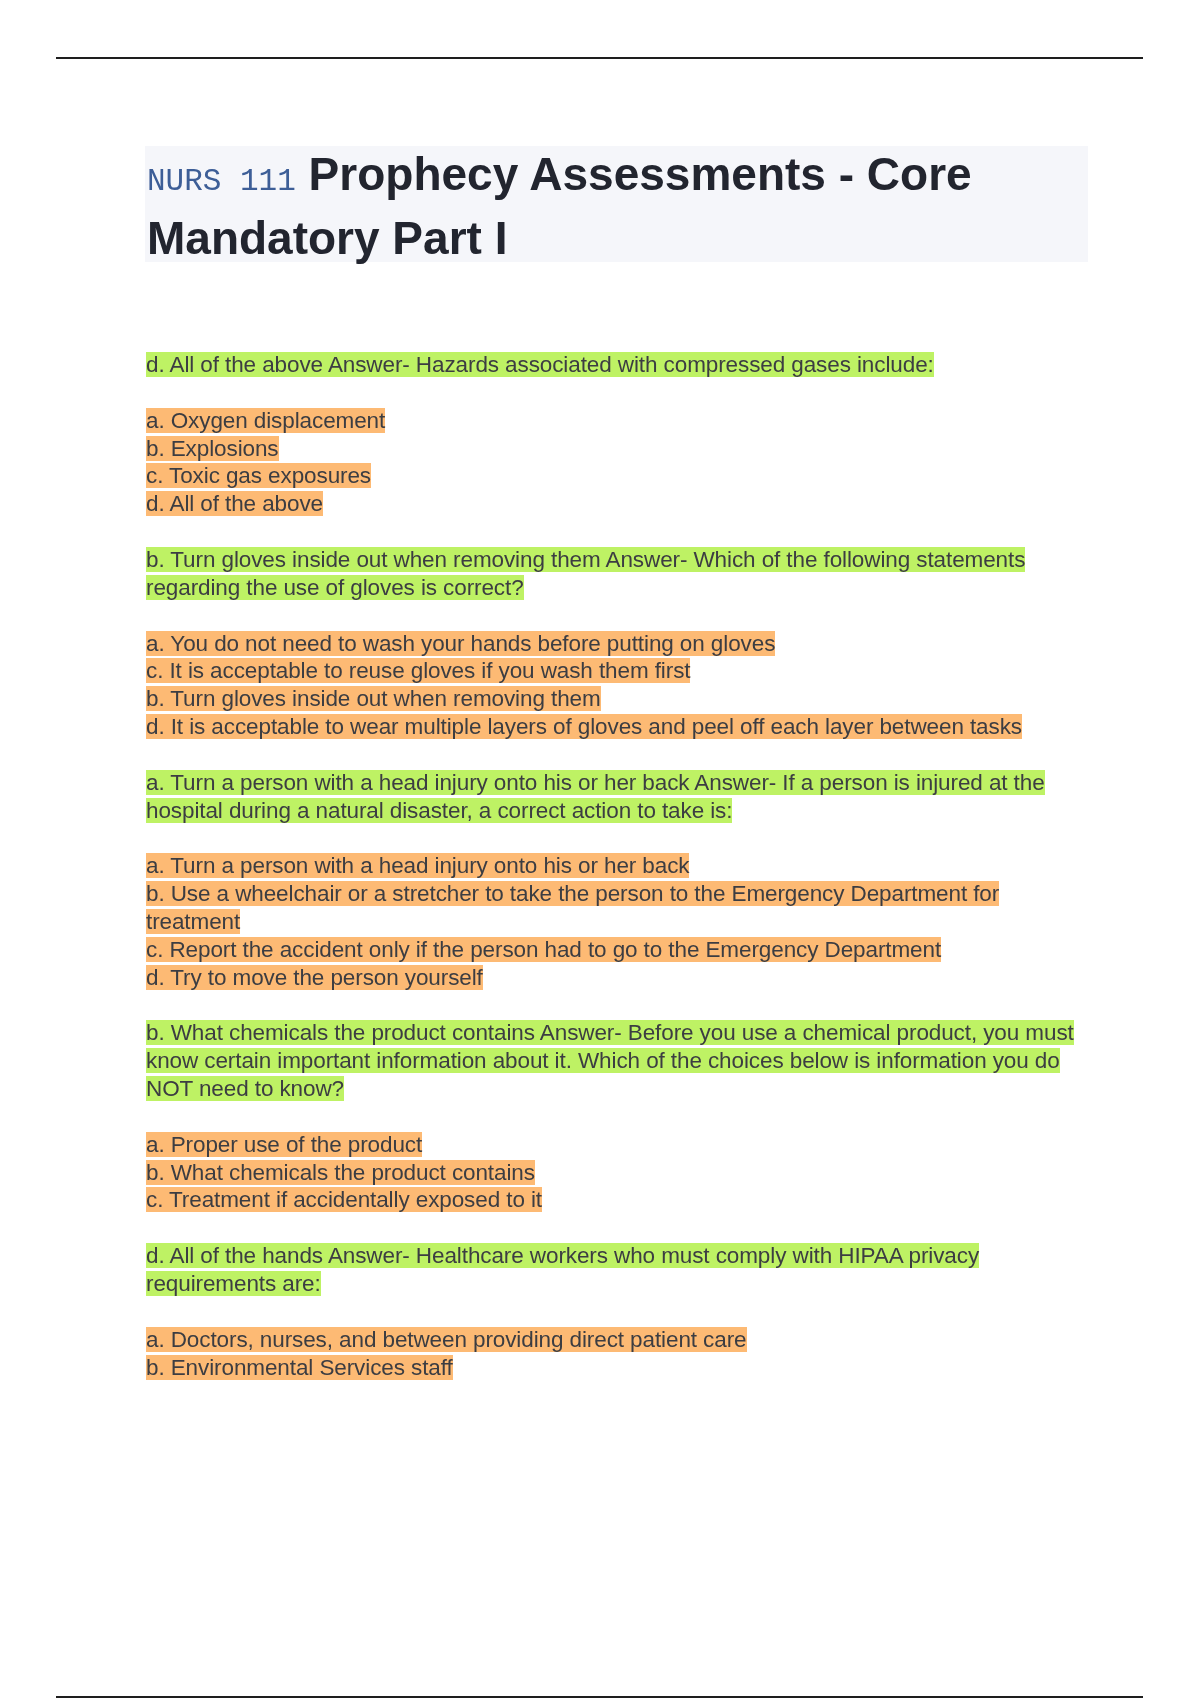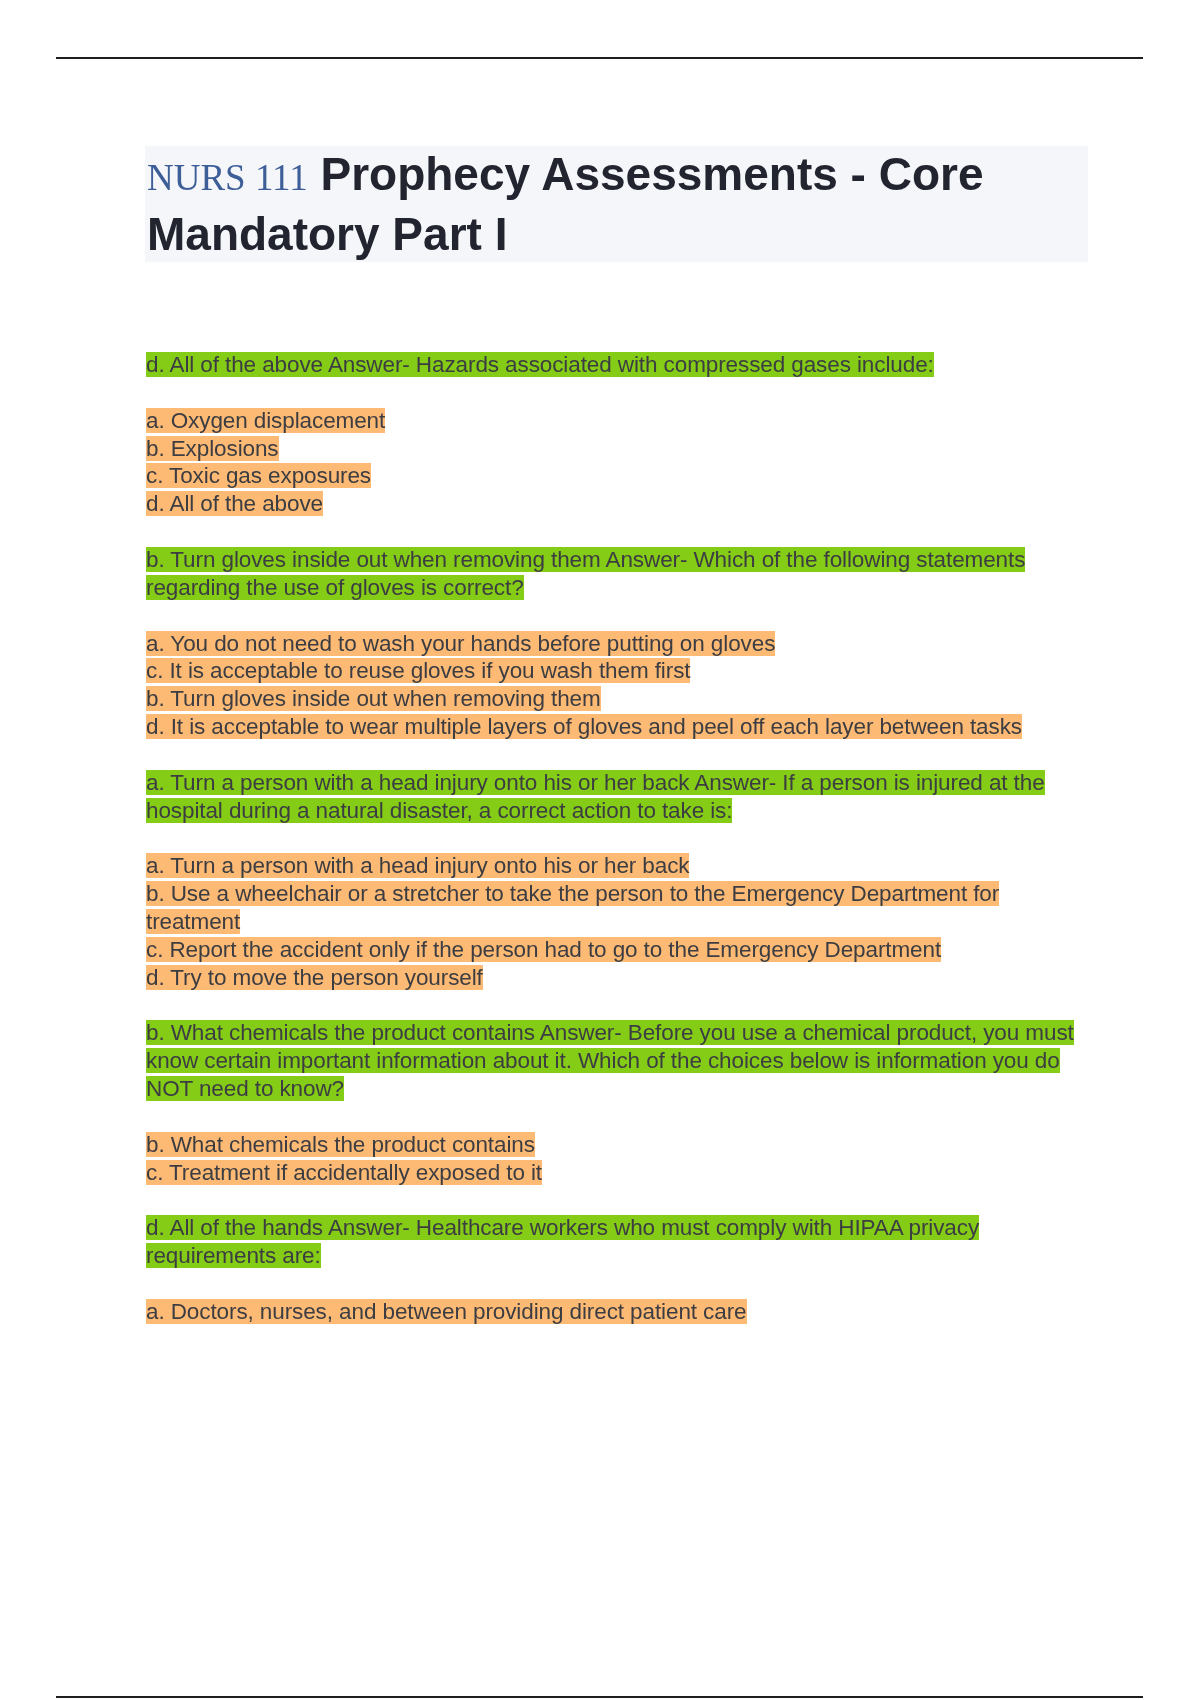--- a/index.html
+++ b/index.html
@@ -38,42 +38,42 @@
       top: 146px;
       width: 940px;
       margin: 0;
       font-size: 46px;
       line-height: 57px;
       font-weight: bold;
       color: #22252f;
       font-family: "Liberation Sans", sans-serif;
     }
     .title .course {
-      font-family: Liberation Serif, serif;
+      font-family: Liberation Mono, monospace;
       font-weight: normal;
       color: #3d5e97;
-      font-size: 37px;
+      font-size: 31px;
     }
 
     .body {
       position: absolute;
       left: 146px;
       top: 351px;
       width: 940px;
       font-size: 22.5px;
       line-height: 27.8px;
       color: #3c3d42;
       letter-spacing: -0.1px;
     }
     .para {
       margin: 0 0 28px 0;
     }
     .line {
       display: inline;
-      background: #84cc16;
+      background: #bef264;
       box-decoration-break: clone;
       -webkit-box-decoration-break: clone;
     }
     .opt {
       display: block;
     }
     .opt span {
       background: #fdba74;
     }
   </style>
@@ -117,26 +117,28 @@
     <div class="opt"><span>a. Turn a person with a head injury onto his or her back</span></div>
     <div class="opt"><span>b. Use a wheelchair or a stretcher to take the person to the Emergency Department for treatment</span></div>
     <div class="opt"><span>c. Report the accident only if the person had to go to the Emergency Department</span></div>
     <div class="opt"><span>d. Try to move the person yourself</span></div>
   </div>
 
   <div class="para">
     <span class="line">b. What chemicals the product contains Answer- Before you use a chemical product, you must know certain important information about it. Which of the choices below is information you do NOT need to know?</span>
   </div>
   <div class="para">
+    <div class="opt"><span>a. Proper use of the product</span></div>
     <div class="opt"><span>b. What chemicals the product contains</span></div>
     <div class="opt"><span>c. Treatment if accidentally exposed to it</span></div>
   </div>
 
   <div class="para">
     <span class="line">d. All of the hands Answer- Healthcare workers who must comply with HIPAA privacy requirements are:</span>
   </div>
   <div class="para">
     <div class="opt"><span>a. Doctors, nurses, and between providing direct patient care</span></div>
+    <div class="opt"><span>b. Environmental Services staff</span></div>
   </div>
 
 </div>
 
 <div class="rule bottom"></div>
 
 </body></html>

